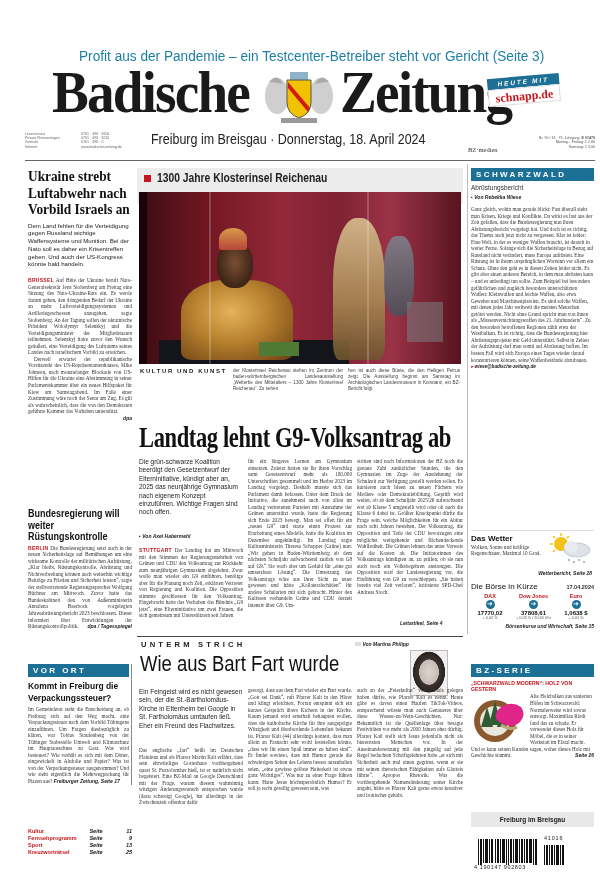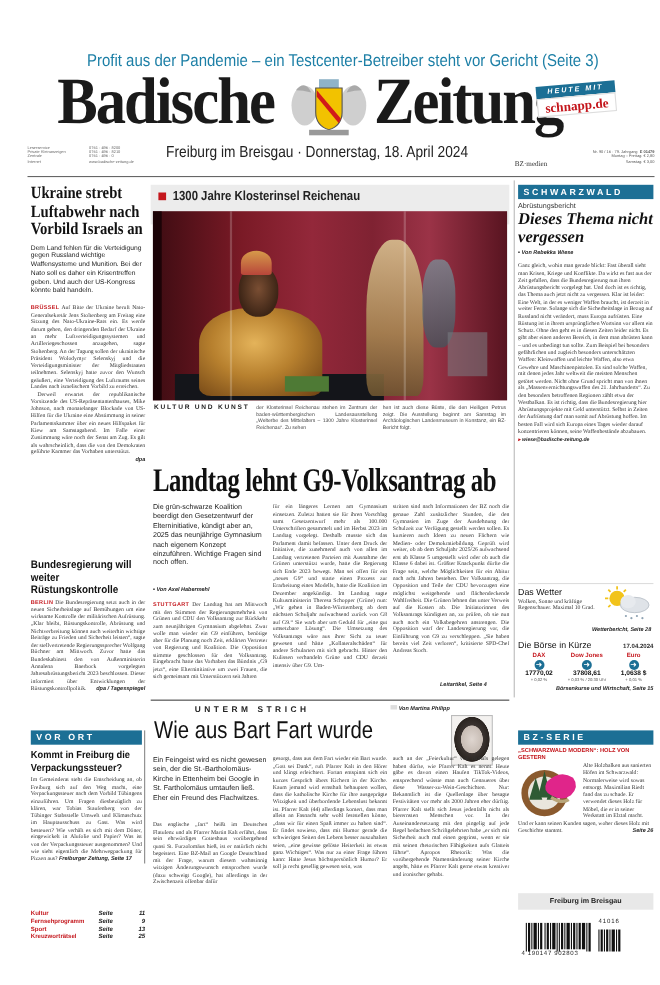--- a/index.html
+++ b/index.html
@@ -152,45 +152,44 @@
 
 <div class="abs lead" style="left:139px;top:458px;width:104px;font-size:6.5px;line-height:8.4px;">Die grün-schwarze Koalition beerdigt den Gesetzentwurf der Elterninitiative, kündigt aber an, 2025 das neunjährige Gymnasium nach eigenem Konzept einzuführen. Wichtige Fragen sind noch offen.</div>
 <div class="abs sig" style="left:139px;top:533px;font-size:5px;">▪ <span>Von Axel Habermehl</span></div>
 
 <div class="abs body-text" style="left:139px;top:547px;width:104px;height:82px;overflow:hidden;"><span class="kicker-red" style="font-size:5px;">STUTTGART</span> <span>Der Landtag hat am Mittwoch mit den Stimmen der Regierungsmehrheit von Grünen und CDU den Volksantrag zur Rückkehr zum neunjährigen Gymnasium abgelehnt. Zwar wolle man wieder ein G9 einführen, benötige aber für die Planung noch Zeit, erklärten Vertreter von Regierung und Koalition. Die Opposition stimmte geschlossen für den Volksantrag. Eingebracht hatte das Vorhaben das Bündnis „G9 jetzt“, eine Elterninitiative um zwei Frauen, die sich gemeinsam mit Unterstützern seit Jahren</span></div>
 <div class="abs body-text" style="left:248px;top:458px;width:104px;height:172px;overflow:hidden;">für ein längeres Lernen am Gymnasium einsetzen. Zuletzt hatten sie für ihren Vorschlag samt Gesetzentwurf mehr als 100.000 Unterschriften gesammelt und im Herbst 2023 im Landtag vorgelegt. Deshalb musste sich das Parlament damit befassen. Unter dem Druck der Initiative, die zunehmend auch von allen im Landtag vertretenen Parteien mit Ausnahme der Grünen unterstützt wurde, hatte die Regierung sich Ende 2023 bewegt. Man sei offen für ein „neues G9“ und starte einen Prozess zur Erarbeitung eines Modells, hatte die Koalition im Dezember angekündigt. Im Landtag sagte Kultusministerin Theresa Schopper (Grüne) nun: „Wir gehen in Baden-Württemberg ab dem nächsten Schuljahr aufwachsend zurück von G8 auf G9.“ Sie warb aber um Geduld für „eine gut umsetzbare Lösung“. Die Umsetzung des Volksantrags wäre aus ihrer Sicht zu teuer gewesen und hätte „Kollateralschäden“ für andere Schularten mit sich gebracht. Hinter den Kulissen verhandeln Grüne und CDU derzeit intensiv über G9. Um-</div>
 <div class="abs body-text" style="left:357px;top:458px;width:106px;height:160px;overflow:hidden;">stritten sind nach Informationen der BZ noch die genaue Zahl zusätzlicher Stunden, die den Gymnasien im Zuge der Ausdehnung der Schulzeit zur Verfügung gestellt werden sollen. Es kursieren auch Ideen zu neuen Fächern wie Medien- oder Demokratiebildung. Geprüft wird weiter, ob ab dem Schuljahr 2025/26 aufwachsend erst ab Klasse 5 umgestellt wird oder ob auch die Klasse 6 dabei ist. Größter Knackpunkt dürfte die Frage sein, welche Möglichkeiten für ein Abitur nach acht Jahren bestehen. Der Volksantrag, die Opposition und Teile der CDU bevorzugen eine möglichst weitgehende und flächendeckende Wahlfreiheit. Die Grünen lehnen das unter Verweis auf die Kosten ab. Die Initiatorinnen des Volksantrags kündigten an, zu prüfen, ob sie nun auch noch ein Volksbegehren anstrengen. Die Opposition warf der Landesregierung vor, die Einführung von G9 zu verschleppen. „Sie haben bereits viel Zeit verloren“, kritisierte SPD-Chef Andreas Stoch.</div>
 <div class="abs sig" style="left:400px;top:620px;">Leitartikel, Seite 4</div>
 
 <div class="abs" style="left:137px;top:636px;width:326px;height:1px;background:#444;"></div>
-<div class="abs sans" style="left:141px;top:640px;font-size:7.6px;font-weight:bold;letter-spacing:3.2px;color:#222;margin-left:36px;">UNTERM STRICH</div>
+<div class="abs sans" style="left:141px;top:640px;font-size:7.6px;font-weight:bold;letter-spacing:3.2px;color:#222;">UNTERM STRICH</div>
 <div class="abs sig" style="left:355px;top:641px;"><span style="display:inline-block;width:6px;height:4px;background:#ddd;"></span> <span>Von Martina Philipp</span></div>
 <div class="abs" style="left:410px;top:650px;width:38px;height:46px;background:radial-gradient(ellipse at 50% 48%,#dfd6d0 0%,#c7bcb4 38%,#3a3330 40%,#2a2420 62%,#f3f1ef 64%);border:1px solid #bbb;"></div>
 <div class="abs sans" style="left:140px;top:651px;font-size:22px;color:#111;white-space:nowrap;transform:scaleX(.84);transform-origin:left top;">Wie aus Bart Fart wurde</div>
 
 <div class="abs lead" style="left:139px;top:688px;width:104px;font-size:6.5px;line-height:8.4px;">Ein Feingeist wird es nicht gewesen sein, der die St.-Bartholomäus-Kirche in Ettenheim bei Google in St. Fartholomäus umtaufen ließ. Eher ein Freund des Flachwitzes.</div>
 <div class="abs body-text" style="left:139px;top:747px;width:104px;height:66px;overflow:hidden;">Das englische „fart“ heißt im Deutschen Flatulenz und als Pfarrer Martin Kalt erfährt, dass sein ehrwürdiges Gotteshaus vorübergehend quasi St. Furzolomäus hieß, ist er natürlich nicht begeistert. Eine BZ-Mail an Google Deutschland mit der Frage, warum diesem wahnsinnig witzigen Änderungswunsch entsprochen wurde (dazu schweigt Google), hat allerdings in der Zwischenzeit offenbar dafür</div>
 <div class="abs body-text" style="left:248px;top:687px;width:104px;height:126px;overflow:hidden;">gesorgt, dass aus dem Fart wieder ein Bart wurde. „Gott sei Dank“, ruft Pfarrer Kalt in den Hörer und klingt erleichtert. Fortan entspinnt sich ein kurzes Gespräch übers Kichern in der Kirche. Kaum jemand wird ernsthaft behaupten wollen, dass die katholische Kirche für ihre ausgeprägte Witzigkeit und überbordende Lebenslust bekannt ist. Pfarrer Kalt (44) allerdings kontert, dass man allein an Fasnacht sehr wohl feststellen könne, „dass wir für einen Spaß immer zu haben sind“. Er findet sowieso, dass mit Humor gerade die schwierigen Seiten des Lebens besser auszuhalten seien, „eine gewisse gelöste Heiterkeit ist etwas ganz Wichtiges“. Was nur zu einer Frage führen kann: Hatte Jesus höchstpersönlich Humor? Er soll ja recht gesellig gewesen sein, was</div>
 <div class="abs body-text" style="left:357px;top:687px;width:106px;height:126px;overflow:hidden;">auch an der „Feierkultur“ von damals gelegen haben dürfte, wie Pfarrer Kalt es nennt. Heute gäbe es davon einen Haufen TikTok-Videos, entsprechend wüsste man auch Genaueres über diese Wasser-zu-Wein-Geschichten. Nur: Bekanntlich ist die Quellenlage über besagte Festivitäten vor mehr als 2000 Jahren eher dürftig. Pfarrer Kalt stellt sich Jesus jedenfalls nicht als bierernsten Menschen vor. In der Auseinandersetzung mit den pingelig auf jede Regel bedachten Schriftgelehrten habe „er sich mit Sicherheit auch mal einen gegrinst, wenn er sie mit seinen rhetorischen Fähigkeiten aufs Glatteis führte“. Apropos Rhetorik: Was die vorübergehende Namensänderung seiner Kirche angeht, hätte es Pfarrer Kalt gerne etwas kreativer und ironischer gehabt.</div>
 
 <div class="abs" style="left:467px;top:164px;width:1px;height:470px;background:#bbb;"></div>
 
 <div class="col" style="left:471px;top:168px;width:123px;">
   <div class="section-bar">SCHWARZWALD</div>
   <div class="sans" style="font-size:6.5px;color:#333;margin-top:3px;">Abrüstungsbericht</div>
-  <div class="serif" style="font-size:15px;line-height:16px;font-style:italic;font-weight:bold;color:#111;margin-top:1px;">Dieses Thema nicht vergessen</div>
   <div class="sig" style="margin-top:3px;">▪ <span>Von Rebekka Wiese</span></div>
   <div class="body-text" style="margin-top:6px;text-align:left;font-size:5.15px;">Ganz gleich, wohin man gerade blickt: Fast überall sieht man Krisen, Kriege und Konflikte. Da wirkt es fast aus der Zeit gefallen, dass die Bundesregierung nun ihren Abrüstungsbericht vorgelegt hat. Und doch ist es richtig, das Thema auch jetzt nicht zu vergessen. Klar ist leider: Eine Welt, in der es weniger Waffen braucht, ist derzeit in weiter Ferne. Solange sich die Sicherheitslage in Bezug auf Russland nicht verändert, muss Europa aufrüsten. Eine Rüstung ist in ihrem ursprünglichen Wortsinn vor allem ein Schutz. Ohne den geht es in diesen Zeiten leider nicht. Es gibt aber einen anderen Bereich, in dem man abrüsten kann – und es unbedingt tun sollte. Zum Beispiel bei besonders gefährlichen und zugleich besonders unterschätzten Waffen: Kleinwaffen und leichte Waffen, also etwa Gewehre und Maschinenpistolen. Es sind solche Waffen, mit denen jedes Jahr weltweit die meisten Menschen getötet werden. Nicht ohne Grund spricht man von ihnen als „Massenvernichtungswaffen des 21. Jahrhunderts“. Zu den besonders betroffenen Regionen zählt etwa der Westbalkan. Es ist richtig, dass die Bundesregierung hier Abrüstungsprojekte mit Geld unterstützt. Selbst in Zeiten der Aufrüstung darf man somit auf Abrüstung hoffen. Im besten Fall wird sich Europa eines Tages wieder darauf konzentrieren können, seine Waffenbestände abzubauen.</div>
   <div class="sig" style="margin-top:1px;font-size:4.6px;"><span style="color:#c4161c">▸</span> <span>wiese@badische-zeitung.de</span></div>
 </div>
 
 <div class="abs" style="left:471px;top:530px;width:123px;height:1px;background:#ddd;"></div>
 
 <div class="col" style="left:471px;top:534px;width:123px;height:44px;">
-  <div class="sans" style="font-size:8px;font-weight:normal;color:#111;">Das Wetter</div>
+  <div class="sans" style="font-size:8px;font-weight:bold;color:#111;">Das Wetter</div>
   <div class="serif" style="font-size:5.2px;line-height:6.3px;color:#333;width:72px;margin-top:1px;">Wolken, Sonne und kräftige Regenschauer. Maximal 10 Grad.</div>
   <div class="abs" style="left:78px;top:-2px;width:44px;height:34px;">
     <svg width="44" height="34" viewBox="0 0 44 34">
       <circle cx="12" cy="12" r="7" fill="#f2c31a"></circle>
       <g stroke="#f2c31a" stroke-width="1.6">
         <line x1="12" y1="1" x2="12" y2="4"></line>
           <line x1="1" y1="12" x2="4" y2="12"></line>
           <line x1="4" y1="4" x2="6" y2="6"></line>
           <line x1="20" y1="4" x2="18" y2="6"></line>
           <line x1="4" y1="20" x2="6" y2="18"></line>

